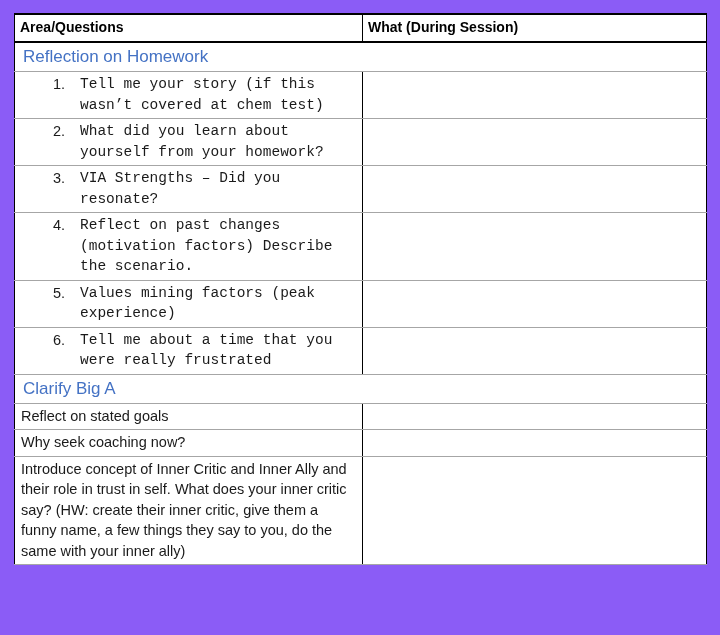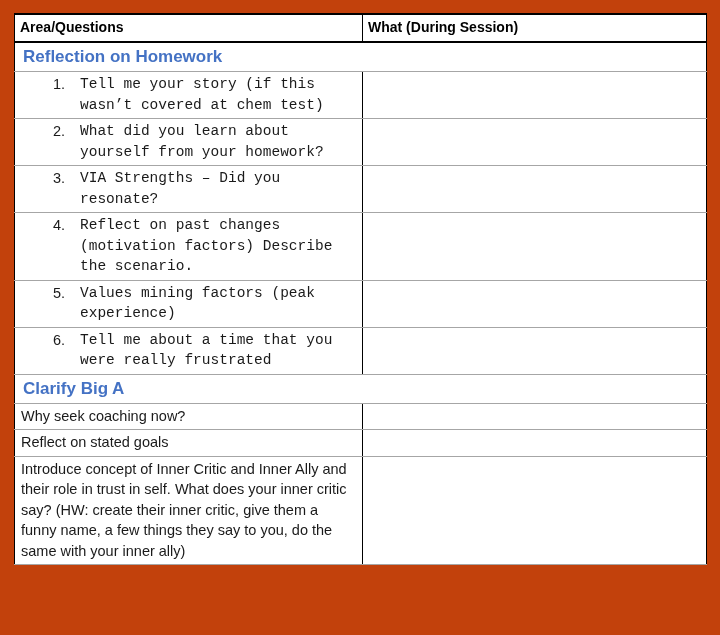--- a/index.html
+++ b/index.html
@@ -12,21 +12,21 @@
     height: 635px;
     overflow: hidden;
     font-family: "Liberation Sans", sans-serif;
     -webkit-font-smoothing: antialiased;
   }
 
   #doc-canvas {
     position: relative;
     width: 720px;
     height: 635px;
-    background: #c2410c;
+    background: #8b5cf6;
   }
 
   table.session-table {
     position: absolute;
     left: 14px;
     top: 13px;
     width: 692px;
     border-collapse: collapse;
     table-layout: fixed;
     background: #ffffff;
@@ -59,21 +59,21 @@
     color: #000000;
   }
 
   
   tr.section-row td {
     border-top: 1px solid #a6a6a6;
     border-bottom: 1px solid #a6a6a6;
     border-left: 1px solid #000000;
     border-right: 1px solid #000000;
     color: #4472c4;
-    font-weight: bold;
+    font-weight: normal;
     font-size: 17px;
     line-height: 23px;
     padding-top: 2px;
     padding-bottom: 3px;
     padding-left: 8px;
   }
 
   
   .numbered {
     display: flex;
@@ -168,27 +168,27 @@
               <span class="qtext">Tell me about a time that you were really frustrated</span>
             </div>
           </td>
           <td class="notes-cell"></td>
         </tr>
         <tr class="section-row">
           <td colspan="2">Clarify Big A</td>
         </tr>
         <tr>
           <td>
-            <div class="plain-text">Why seek coaching now?</div>
+            <div class="plain-text">Reflect on stated goals</div>
           </td>
           <td class="notes-cell"></td>
         </tr>
         <tr>
           <td>
-            <div class="plain-text">Reflect on stated goals</div>
+            <div class="plain-text">Why seek coaching now?</div>
           </td>
           <td class="notes-cell"></td>
         </tr>
         <tr>
           <td>
             <div class="plain-text">Introduce concept of Inner Critic and Inner Ally and their role in trust in self. What does your inner critic say? (HW: create their inner critic, give them a funny name, a few things they say to you, do the same with your inner ally)</div>
           </td>
           <td class="notes-cell"></td>
         </tr>
       </tbody>

